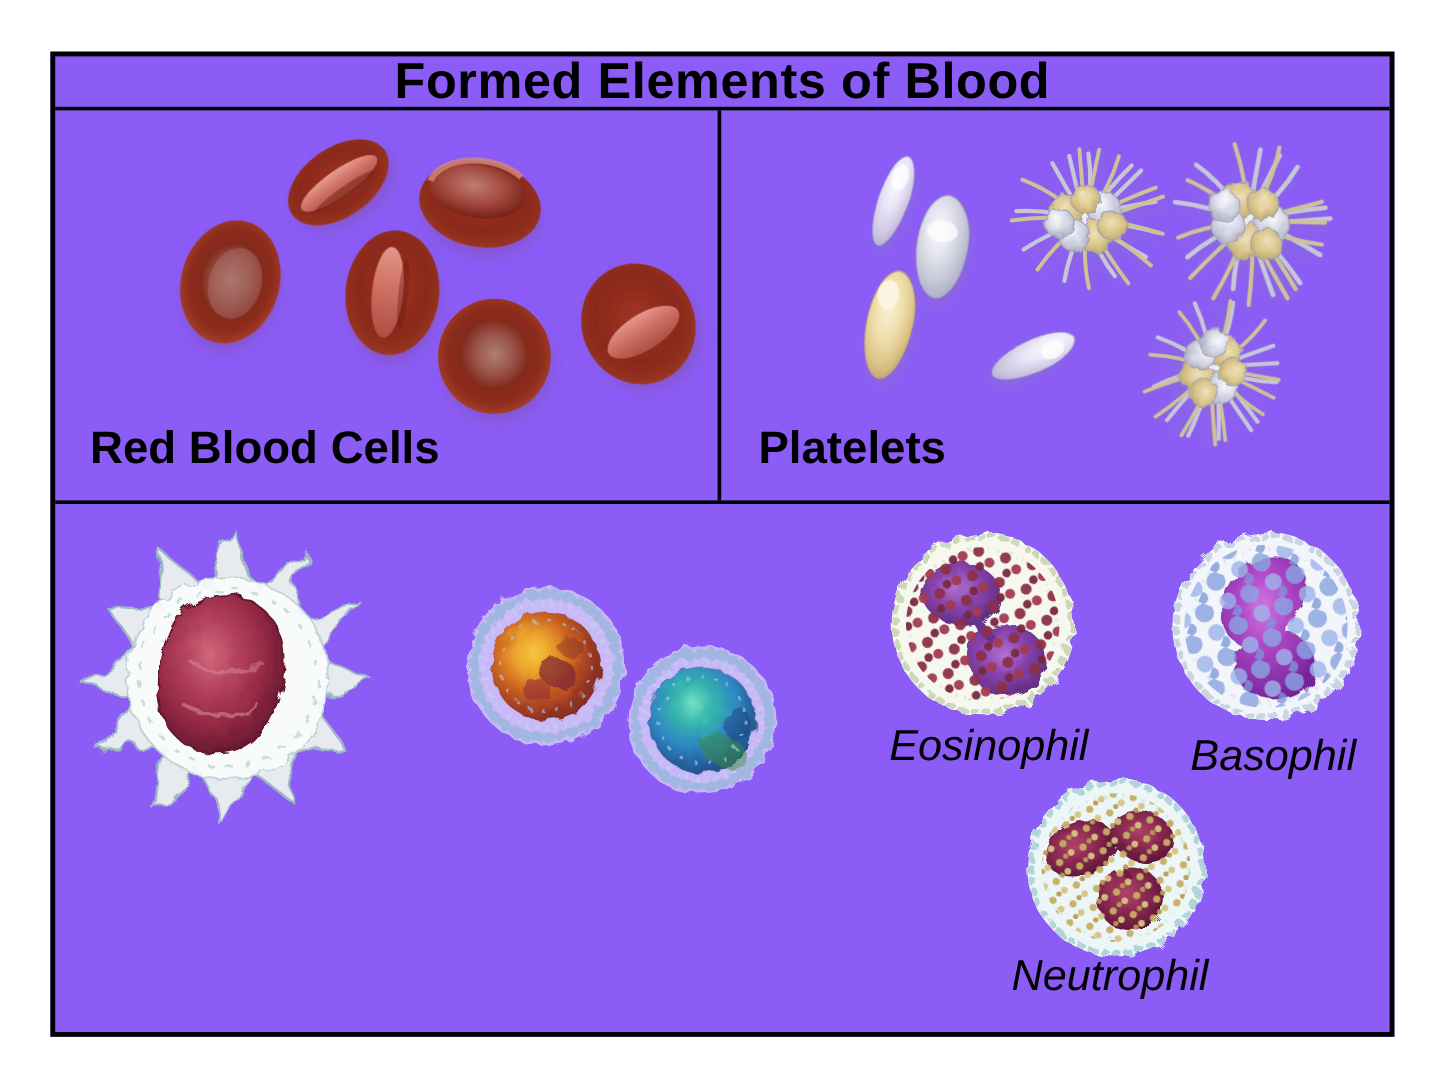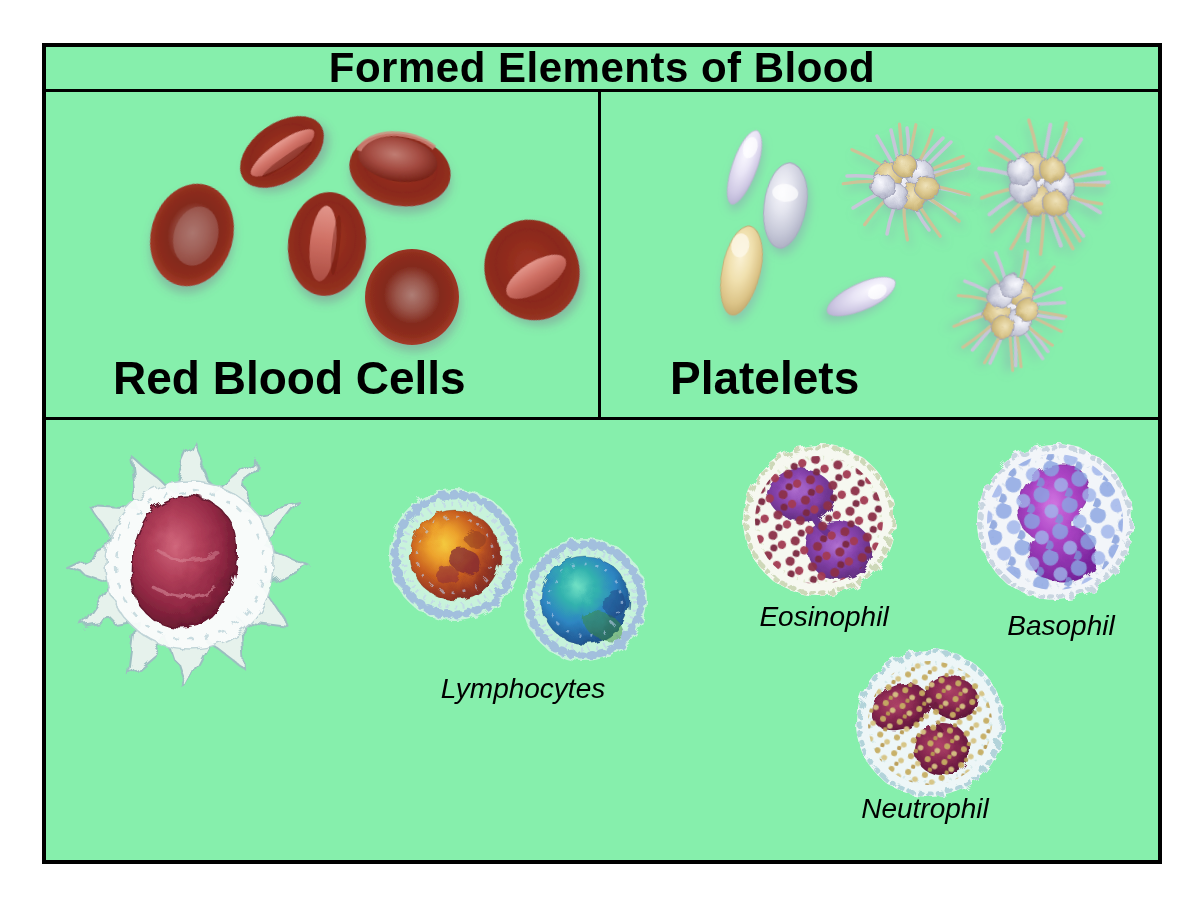--- a/index.html
+++ b/index.html
@@ -1,31 +1,31 @@
 <!DOCTYPE html>
 <html><head>
 <meta charset="utf-8">
 <style>
   html,body { margin:0; padding:0; background:#ffffff; }
   body { width:1200px; height:900px; font-family:"Liberation Sans", sans-serif; color:#000; }
   .canvas { position:relative; width:1200px; height:900px; background:#fff; overflow:hidden; }
-  .frame { position:absolute; left:42px; top:43px; width:1112px; height:813px; border:4px solid #000; background:#86efac; }
+  .frame { position:absolute; left:42px; top:43px; width:1112px; height:813px; border:4px solid #000; background:#8b5cf6; }
   .inner { position:absolute; left:0; top:0; right:0; bottom:0; }
   .sep-title { position:absolute; left:0; top:42px; width:100%; height:3px; background:#000; }
   .sep-h { position:absolute; left:0; top:370px; width:100%; height:3px; background:#000; }
   .sep-v { position:absolute; left:552px; top:45px; width:3px; height:325px; background:#000; }
   .title-band { position:absolute; left:0; top:0; width:100%; height:42px;
                 display:flex; align-items:center; justify-content:center;
                 font-weight:bold; font-size:42px; line-height:1; letter-spacing:0.5px; }
   .panel { position:absolute; overflow:visible; }
   .panel-rbc { left:0; top:45px; width:552px; height:325px; }
   .panel-plt { left:555px; top:45px; width:549px; height:324px; }
   .panel-wbc { left:0; top:373px; width:1104px; height:432px; }
-  .panel-label { position:absolute; font-weight:bold; font-size:46px; line-height:1; white-space:nowrap;margin-left:38px; }
-  .cell-label { position:absolute; font-style:italic; font-size:28px; line-height:1;
+  .panel-label { position:absolute; font-weight:bold; font-size:38px; line-height:1; white-space:nowrap; }
+  .cell-label { position:absolute; font-style:italic; font-size:36px; line-height:1;
                 transform:translateX(-50%); white-space:nowrap; }
   svg { position:absolute; left:0; top:0; overflow:visible; }
 </style>
 </head>
 <body>
 
 <div class="canvas">
   <div class="frame">
     <div class="inner">
 
@@ -326,21 +326,20 @@
               <ellipse cx="-30" cy="-16" rx="30" ry="23" transform="rotate(-24 -30 -16)" fill="url(#gMaroon)"></ellipse>
               <ellipse cx="22" cy="-26" rx="27" ry="21" transform="rotate(18 22 -26)" fill="url(#gMaroon)"></ellipse>
               <ellipse cx="12" cy="26" rx="28" ry="26" transform="rotate(-6 12 26)" fill="url(#gMaroon)"></ellipse>
               <path d="M-6,-12 L8,-18" stroke="#6e1b40" stroke-width="5" fill="none"></path>
               <path d="M4,0 L12,10" stroke="#6e1b40" stroke-width="5" fill="none"></path>
             </g>
             <circle r="62" fill="url(#patNeut)" opacity="0.95"></circle>
           </g>
         </svg>
 
-        <div class="cell-label" style="left:477px; top:255px;">Lymphocytes</div>
         <div class="cell-label" style="left:778px; top:183px;">Eosinophil</div>
         <div class="cell-label" style="left:1015px; top:192px;">Basophil</div>
         <div class="cell-label" style="left:879px; top:375px;">Neutrophil</div>
 
       </div>
 
     </div>
   </div>
 </div>
 

